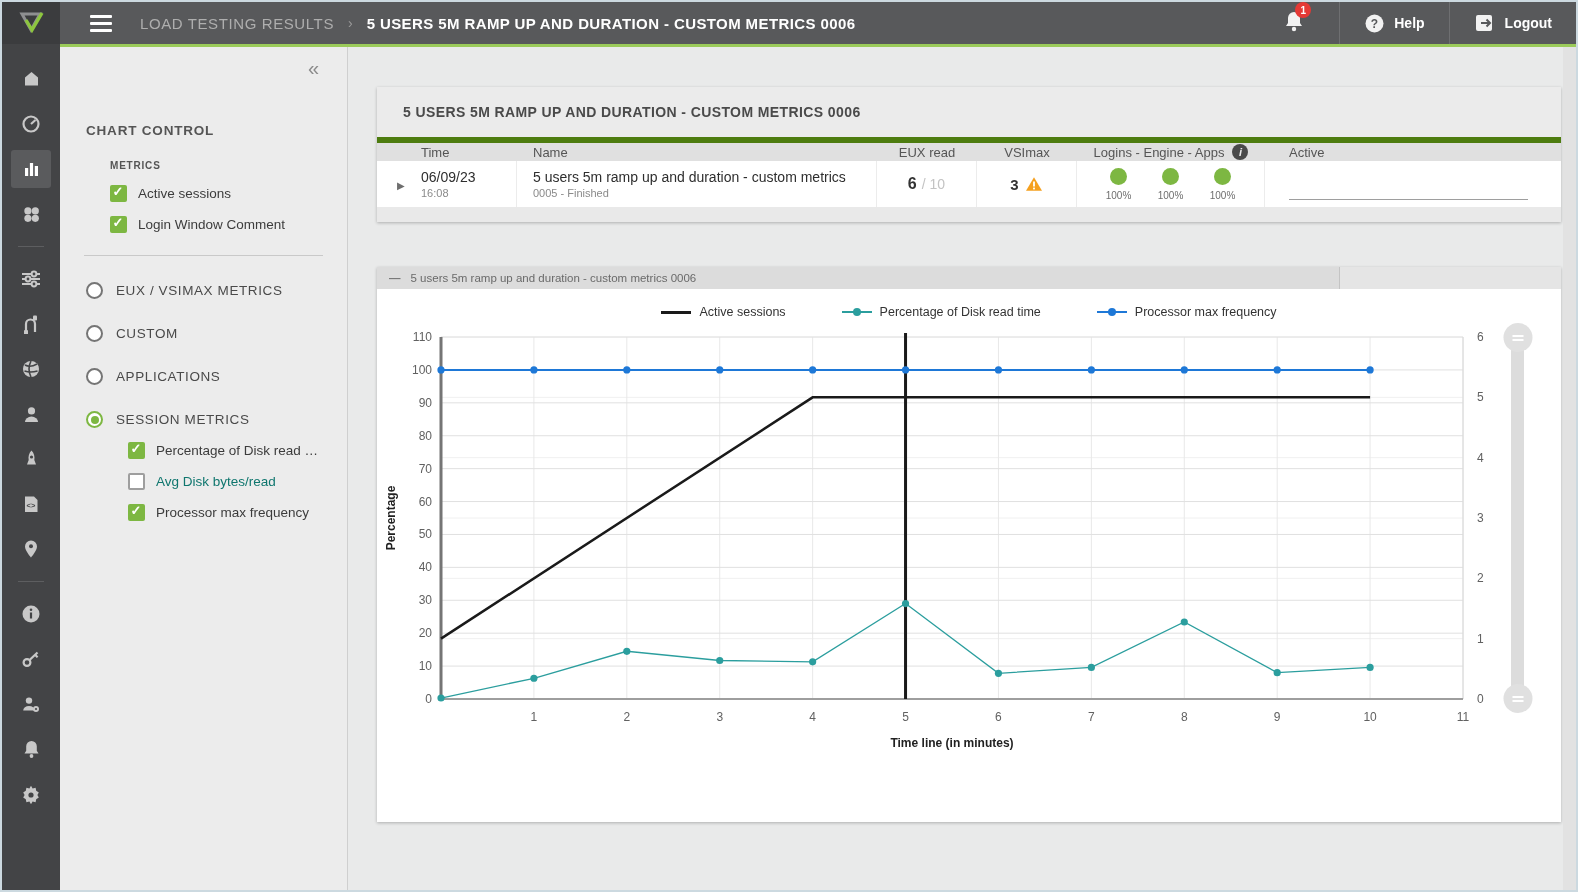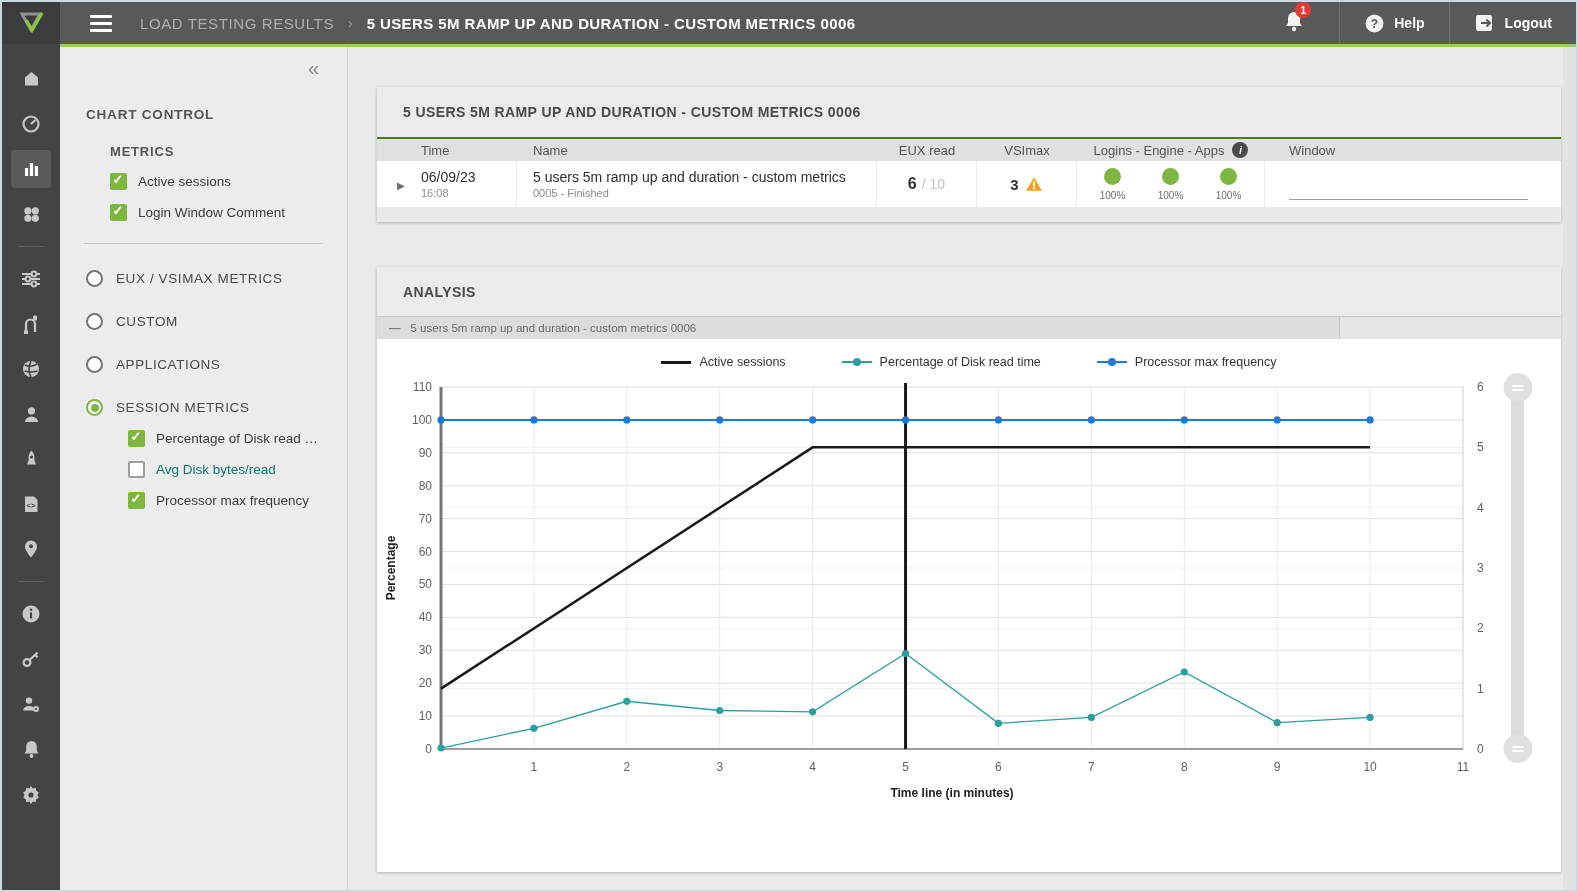--- a/index.html
+++ b/index.html
@@ -26,22 +26,22 @@
   
   .rail { position:absolute; left:0; top:42px; bottom:0; width:58px; background:#434446; display:flex; flex-direction:column; align-items:center; padding-top:16px; z-index:20; }
   .rail-item { width:40px; height:38px; display:flex; align-items:center; justify-content:center; margin-bottom:7px; border-radius:3px; cursor:pointer; }
   .rail-item.active { background:#5a5b5d; }
   .rail-div { width:26px; height:1px; background:#5d5e60; margin:6px 0 13px 0; }
   .rail svg { display:block; }
 
   
   .panel { position:absolute; left:58px; top:45px; bottom:0; width:288px; background:#ececec; border-right:1px solid #cfcfcf; z-index:10; }
   .collapse { position:absolute; top:10px; right:28px; color:#8a8a8a; font-size:20px; cursor:pointer; }
-  .panel h1 { font-size:13.5px; font-weight:bold; color:#555; letter-spacing:.8px; margin:60px 0 0 26px; }
-  .panel h2 { font-size:13px; font-weight:bold; color:#555; letter-spacing:.8px; margin:22px 0 0 50px; }
+  .panel h1 { font-size:13.5px; font-weight:bold; color:#555; letter-spacing:.8px; margin:76px 0 0 26px; }
+  .panel h2 { font-size:10px; font-weight:bold; color:#555; letter-spacing:.8px; margin:22px 0 0 50px; }
   .chk-row { display:flex; align-items:center; gap:11px; margin:14px 0 0 50px; cursor:pointer; }
   .chk-row.sub { margin-left:68px; }
   .chk { width:17px; height:17px; border-radius:2px; flex:0 0 17px; position:relative; }
   .chk.on { background:#7db742; }
   .chk.on:after { content:"✓"; position:absolute; left:2.5px; top:-1px; color:#fff; font-size:13px; font-weight:bold; }
   .chk.off { background:#fff; border:2px solid #9e9e9e; }
   .chk-label { font-size:13.5px; color:#3c3c3c; }
   .chk-label.disabled { color:#0f766e; }
   .panel-sep { height:1px; background:#c9c9c9; margin:22px 24px 0 24px; }
   .radio-row { display:flex; align-items:center; gap:13px; margin:26px 0 0 26px; cursor:pointer; }
@@ -51,27 +51,27 @@
   .radio-label { font-size:13.5px; color:#4a4a4a; letter-spacing:.6px; }
 
   
   .main { position:absolute; left:347px; top:45px; right:0; bottom:0; overflow:hidden; padding:0 15px 0 28px; }
   .scroll-strip { position:absolute; right:0; top:45px; bottom:0; width:13px; background:#e2e2e2; cursor:pointer; z-index:5; }
   .card { background:#fff; box-shadow:0 1px 3px rgba(0,0,0,.25); }
   .card-header { background:#ebebeb; height:50px; display:flex; align-items:center; padding-left:26px; font-size:14px; font-weight:bold; color:#4a4a4a; letter-spacing:.4px; }
   #results-card { margin-top:40px; }
 
   
-  .tbl-head { display:flex; background:#e0e0e0; border-top:2px solid #4d7c0f; height:24px; align-items:center; font-size:13px; color:#555; }
+  .tbl-head { display:flex; background:#e0e0e0; border-top:6px solid #4d7c0f; height:24px; align-items:center; font-size:13px; color:#555; }
   .tbl-row { display:flex; background:#fff; height:46px; align-items:stretch; }
   .c-time { width:140px; flex:0 0 140px; padding-left:44px; }
   .c-name { width:360px; flex:0 0 360px; padding-left:16px; }
   .c-eux { width:100px; flex:0 0 100px; text-align:center; }
   .c-vsi { width:100px; flex:0 0 100px; text-align:center; }
-  .c-logins { width:188px; flex:0 0 188px; display:flex; align-items:center; justify-content:center; gap:6px; }
+  .c-logins { width:188px; flex:0 0 188px; display:flex; align-items:center; justify-content:center; }
   .c-comment { flex:1; padding-left:24px; }
   .cell { display:flex; flex-direction:column; justify-content:center; border-right:1px solid #ececec; }
   .cell:last-child { border-right:none; }
   .row-expander { position:absolute; margin-left:-24px; margin-top:2px; color:#6e6e6e; font-size:10px; cursor:pointer; }
   .d1 { font-size:14px; color:#2e2e2e; }
   .d2 { font-size:11px; color:#8a8a8a; margin-top:2px; }
   .eux-val { font-size:16px; font-weight:bold; color:#333; }
   .eux-max { font-size:14px; color:#c3c3c3; font-weight:normal; }
   .vsi-wrap { display:flex; align-items:center; justify-content:center; gap:6px; }
   .vsi-val { font-size:15px; font-weight:bold; color:#333; }
@@ -328,21 +328,21 @@
       <div class="card-header">5 USERS 5M RAMP UP AND DURATION - CUSTOM METRICS 0006</div>
       <div class="tbl-head">
         <div class="c-time">Time</div>
         <div class="c-name">Name</div>
         <div class="c-eux">EUX read</div>
         <div class="c-vsi">VSImax</div>
         <div class="c-logins" style="gap:0;">
           <span>Logins - Engine - Apps</span>
           <span class="info-badge">i</span>
         </div>
-        <div class="c-comment">Window</div>
+        <div class="c-comment">Active</div>
       </div>
       <div class="tbl-row">
         <div class="cell c-time">
           <span class="row-expander">▶</span>
           <span class="d1">06/09/23</span>
           <span class="d2">16:08</span>
         </div>
         <div class="cell c-name">
           <span class="d1">5 users 5m ramp up and duration - custom metrics</span>
           <span class="d2">0005 - Finished</span>
@@ -376,21 +376,20 @@
           </div>
         </div>
         <div class="cell c-comment">
           <div class="comment-line"></div>
         </div>
       </div>
       <div class="tbl-foot"></div>
     </div>
 
     <div class="card" id="analysis-card">
-      <div class="card-header">ANALYSIS</div>
       <div class="sub-bar">
         <span class="dash">—</span>
         <span>5 users 5m ramp up and duration - custom metrics 0006</span>
         <span class="sub-bar-right"></span>
       </div>
       <div class="chart-panel">
         <div class="legend">
           <div class="legend-item">
             <span class="sw black"></span>
             <span>Active sessions</span>

